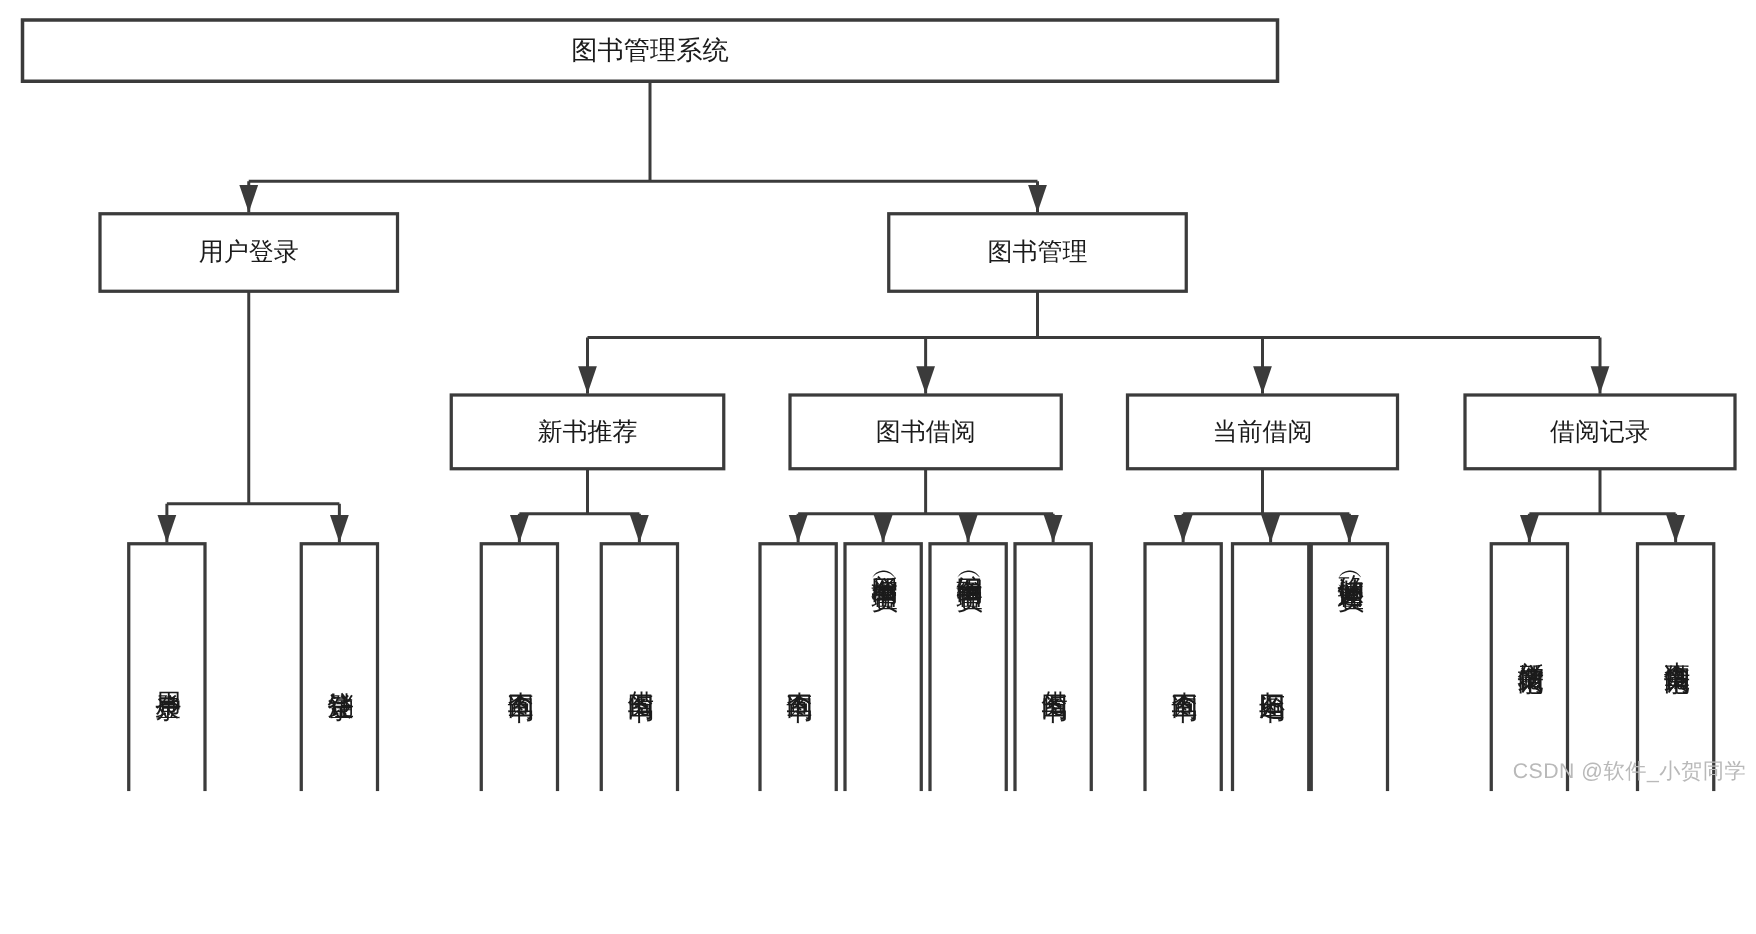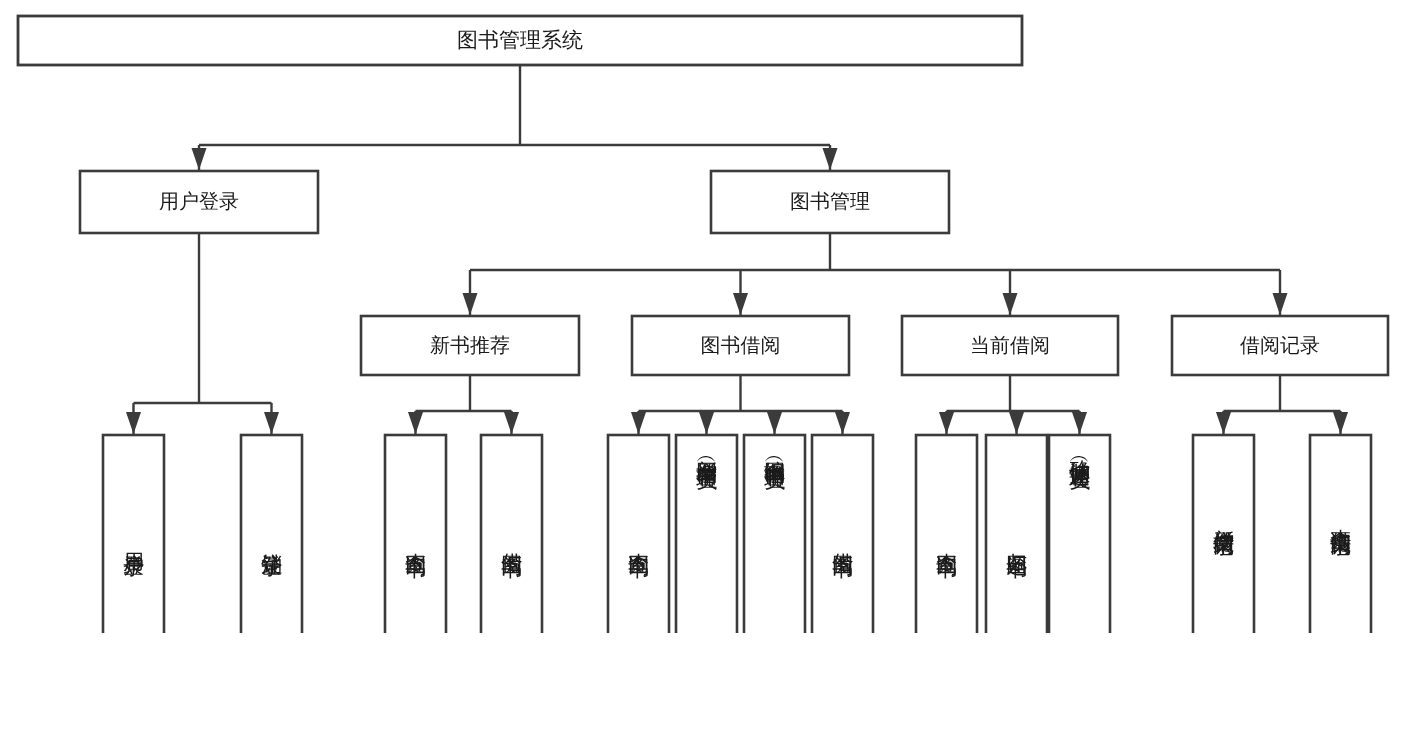--- a/index.html
+++ b/index.html
@@ -211,13 +211,14 @@
         <div class="vertical-label" style="margin-top: 4px;">确认归还（管理员）</div>
       </div>
       <div class="vertical-label-wrap" style="left: 1193px; top: 439px; width: 61px; height: 290px;">
         <div class="vertical-label" style="margin-top: 73px;">新增借阅记录</div>
       </div>
       <div class="vertical-label-wrap" style="left: 1310px; top: 439px; width: 61px; height: 290px;">
         <div class="vertical-label" style="margin-top: 73px;">查询借阅记录</div>
       </div>
     </div>
 
+  <div class="watermark">CSDN @软件_小贺同学</div>
 </div>
 
 </body></html>

